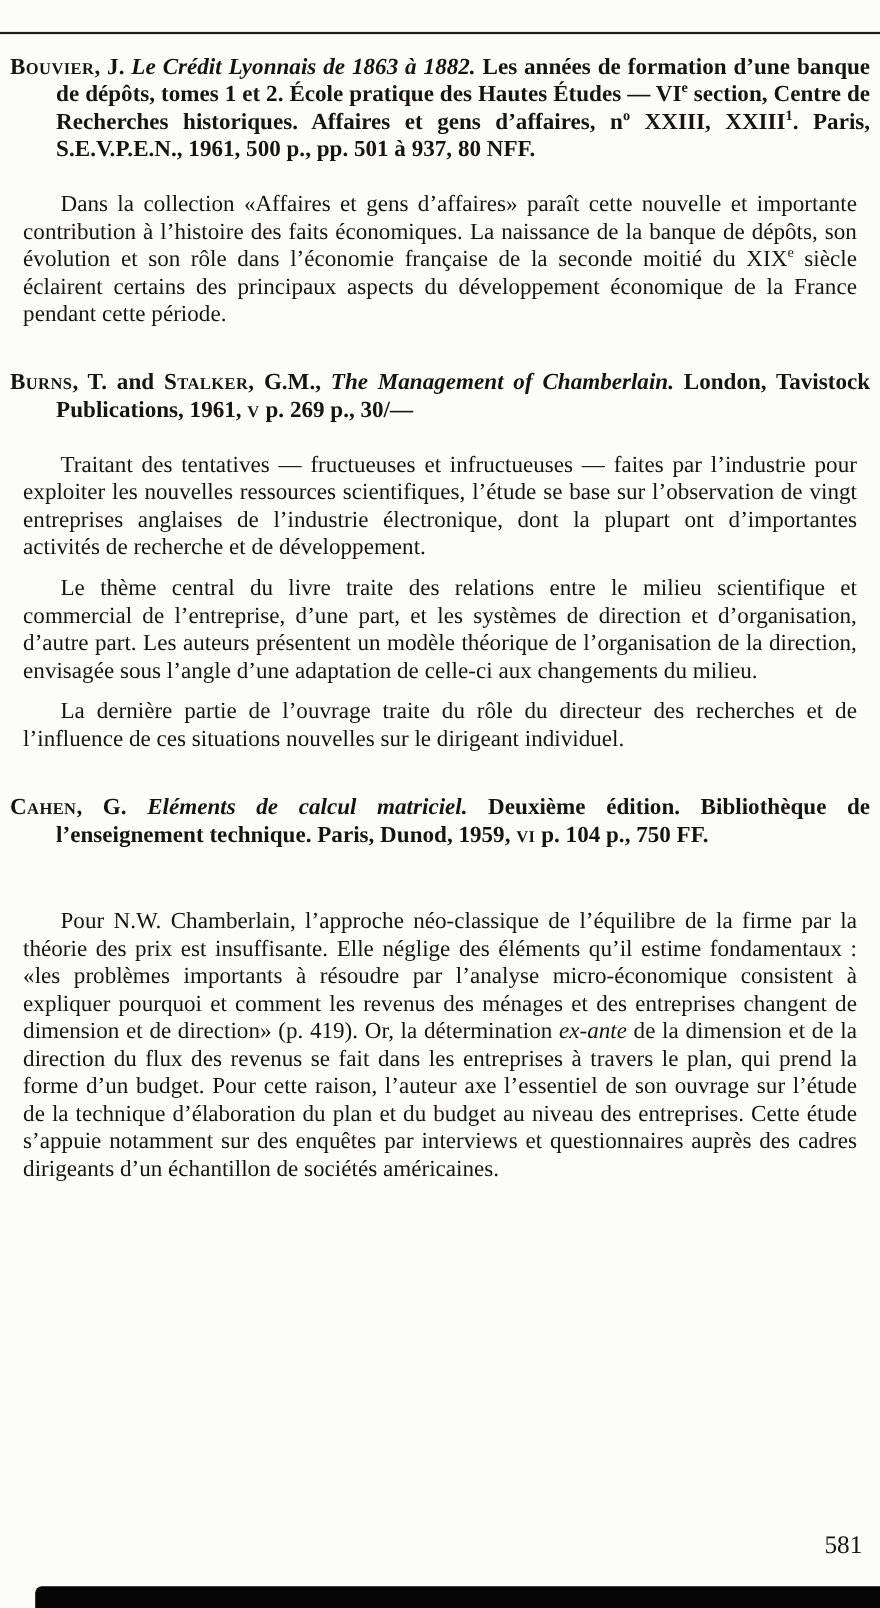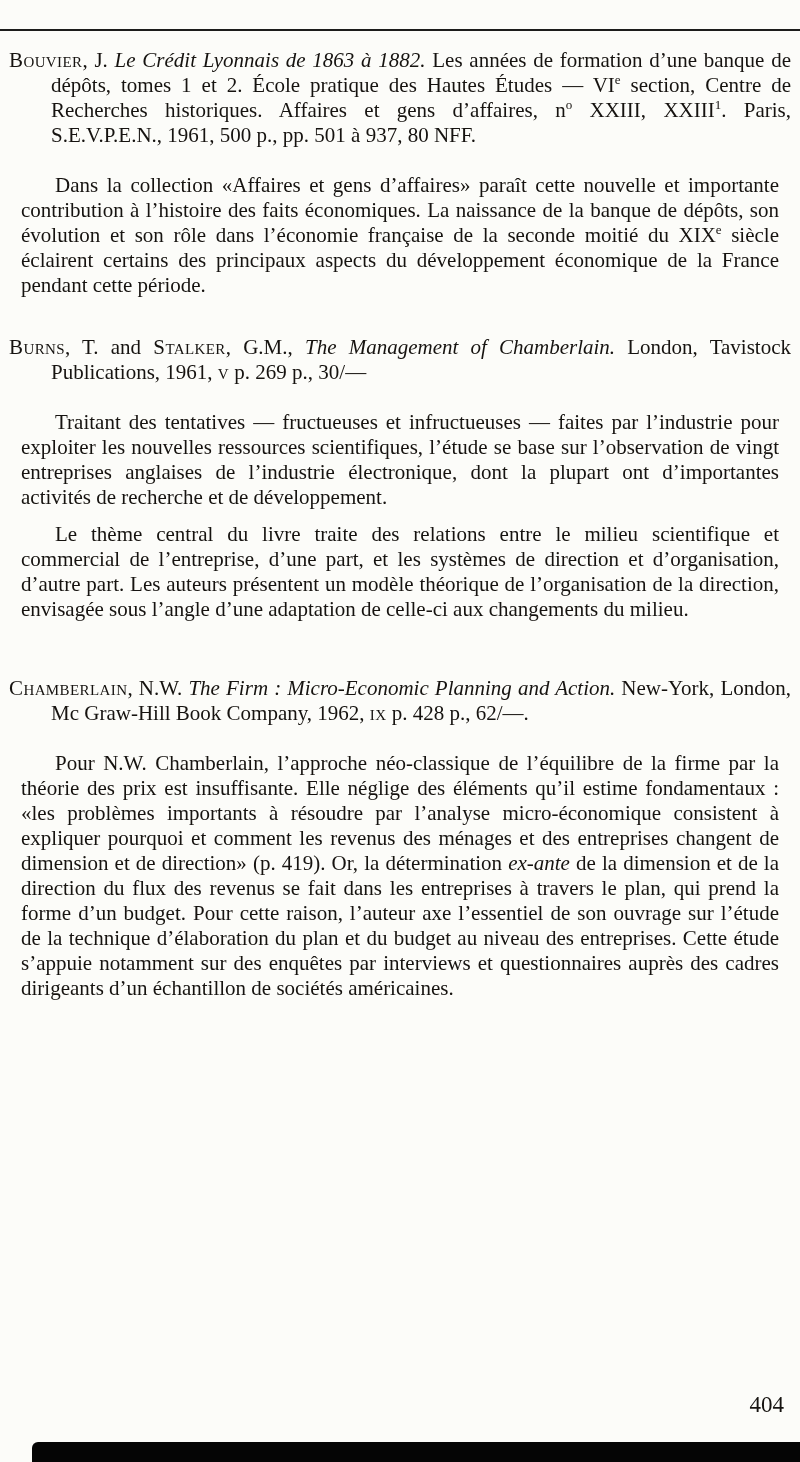--- a/index.html
+++ b/index.html
@@ -33,20 +33,21 @@
     font-size: 21px;
     line-height: 25px;
     text-align: justify;
   }
   .entry + .entry { margin-top: 37px; }
   .entry.extra-gap { margin-top: 54px; }
   .citation {
     margin: 0 0 25px 0;
     padding-left: 42px;
     text-indent: -42px;
+    font-weight: bold;
   }
   .para {
     margin: 12px;
     text-indent: 34px;
   }
   .run-n  { font-style: normal; }
   .run-i  { font-style: italic; }
   .run-sc { font-variant: small-caps; letter-spacing: 0.4px; }
   .run-sup {
     vertical-align: super;
@@ -82,29 +83,30 @@
 
     <section class="entry">
       <p class="citation"><span class="run-sc">Bouvier</span><span class="run-n">, J. </span><span class="run-i">Le Crédit Lyonnais de 1863 à 1882.</span><span class="run-n"> Les années de formation d’une banque de dépôts, tomes 1 et 2. École pratique des Hautes Études — VI</span><span class="run-sup">e</span><span class="run-n"> section, Centre de Recherches historiques. Affaires et gens d’affaires, n</span><span class="run-sup">o</span><span class="run-n"> XXIII, XXIII</span><span class="run-sup">1</span><span class="run-n">. Paris, S.E.V.P.E.N., 1961, 500 p., pp. 501 à 937, 80 NFF.</span></p>
       <p class="para"><span class="run-n">Dans la collection «Affaires et gens d’affaires» paraît cette nouvelle et importante contribution à l’histoire des faits économiques. La naissance de la banque de dépôts, son évolution et son rôle dans l’économie française de la seconde moitié du XIX</span><span class="run-sup">e</span><span class="run-n"> siècle éclairent certains des principaux aspects du développement économique de la France pendant cette période.</span></p>
     </section>
 
     <section class="entry">
       <p class="citation"><span class="run-sc">Burns</span><span class="run-n">, T. and </span><span class="run-sc">Stalker</span><span class="run-n">, G.M., </span><span class="run-i">The Management of Chamberlain.</span><span class="run-n"> London, Tavistock Publications, 1961, </span><span class="run-sc">v</span><span class="run-n"> p. 269 p., 30/—</span></p>
       <p class="para"><span class="run-n">Traitant des tentatives — fructueuses et infructueuses — faites par l’industrie pour exploiter les nouvelles ressources scientifiques, l’étude se base sur l’observation de vingt entreprises anglaises de l’industrie électronique, dont la plupart ont d’importantes activités de recherche et de développement.</span></p>
       <p class="para"><span class="run-n">Le thème central du livre traite des relations entre le milieu scientifique et commercial de l’entreprise, d’une part, et les systèmes de direction et d’organisation, d’autre part. Les auteurs présentent un modèle théorique de l’organisation de la direction, envisagée sous l’angle d’une adaptation de celle-ci aux changements du milieu.</span></p>
+      <p class="para"><span class="run-n">La dernière partie de l’ouvrage traite du rôle du directeur des recherches et de l’influence de ces situations nouvelles sur le dirigeant individuel.</span></p>
     </section>
 
     <section class="entry">
+      <p class="citation"><span class="run-sc">Cahen</span><span class="run-n">, G. </span><span class="run-i">Eléments de calcul matriciel.</span><span class="run-n"> Deuxième édition. Bibliothèque de l’enseignement technique. Paris, Dunod, 1959, </span><span class="run-sc">vi</span><span class="run-n"> p. 104 p., 750 FF.</span></p>
     </section>
 
     <section class="entry extra-gap">
-      <p class="citation"><span class="run-sc">Chamberlain</span><span class="run-n">, N.W. </span><span class="run-i">The Firm : Micro-Economic Planning and Action.</span><span class="run-n"> New-York, London, Mc Graw-Hill Book Company, 1962, </span><span class="run-sc">ix</span><span class="run-n"> p. 428 p., 62/—.</span></p>
       <p class="para"><span class="run-n">Pour N.W. Chamberlain, l’approche néo-classique de l’équilibre de la firme par la théorie des prix est insuffisante. Elle néglige des éléments qu’il estime fondamentaux : «les problèmes importants à résoudre par l’analyse micro-économique consistent à expliquer pourquoi et comment les revenus des ménages et des entreprises changent de dimension et de direction» (p. 419). Or, la détermination </span><span class="run-i">ex-ante</span><span class="run-n"> de la dimension et de la direction du flux des revenus se fait dans les entreprises à travers le plan, qui prend la forme d’un budget. Pour cette raison, l’auteur axe l’essentiel de son ouvrage sur l’étude de la technique d’élaboration du plan et du budget au niveau des entreprises. Cette étude s’appuie notamment sur des enquêtes par interviews et questionnaires auprès des cadres dirigeants d’un échantillon de sociétés américaines.</span></p>
     </section>
 
   </main>
 
-  <div class="page-number">404</div>
+  <div class="page-number">581</div>
 
   <div class="bottom-bar"></div>
 
 </div>
 
 </body></html>

